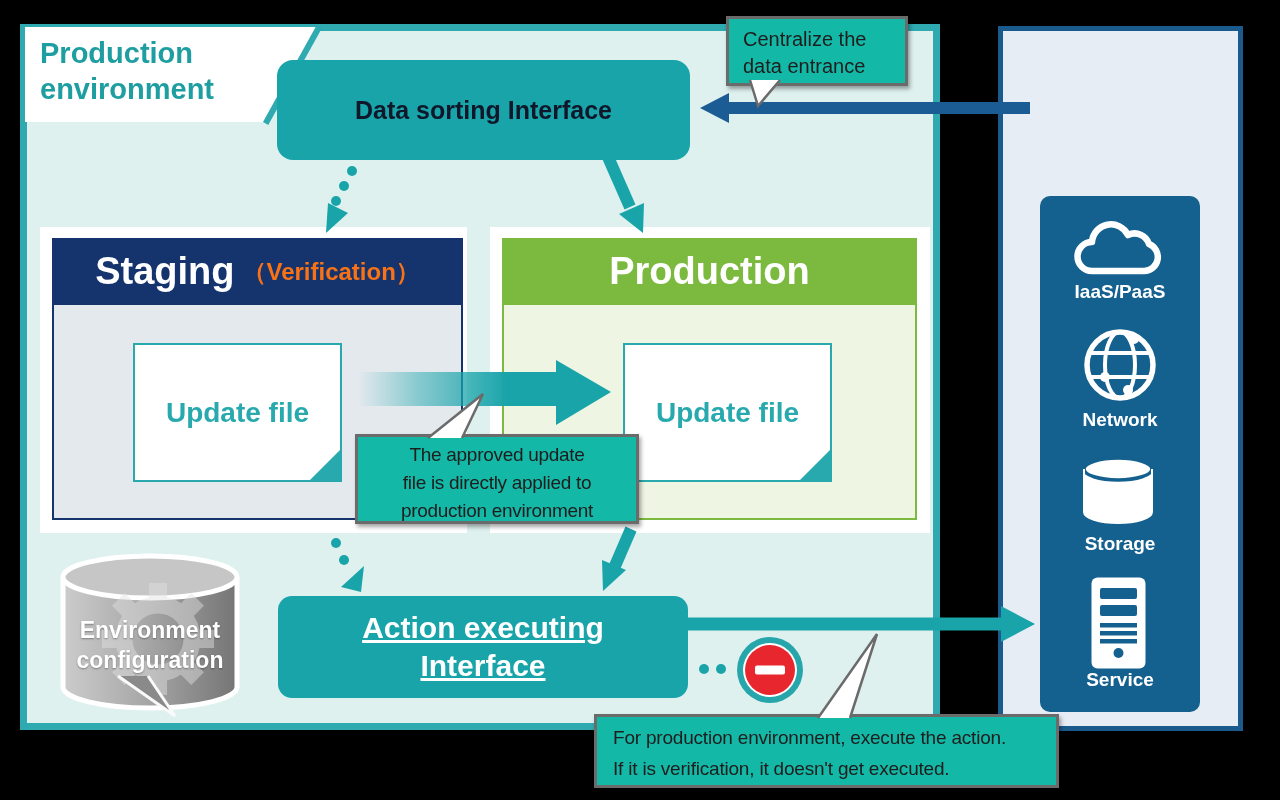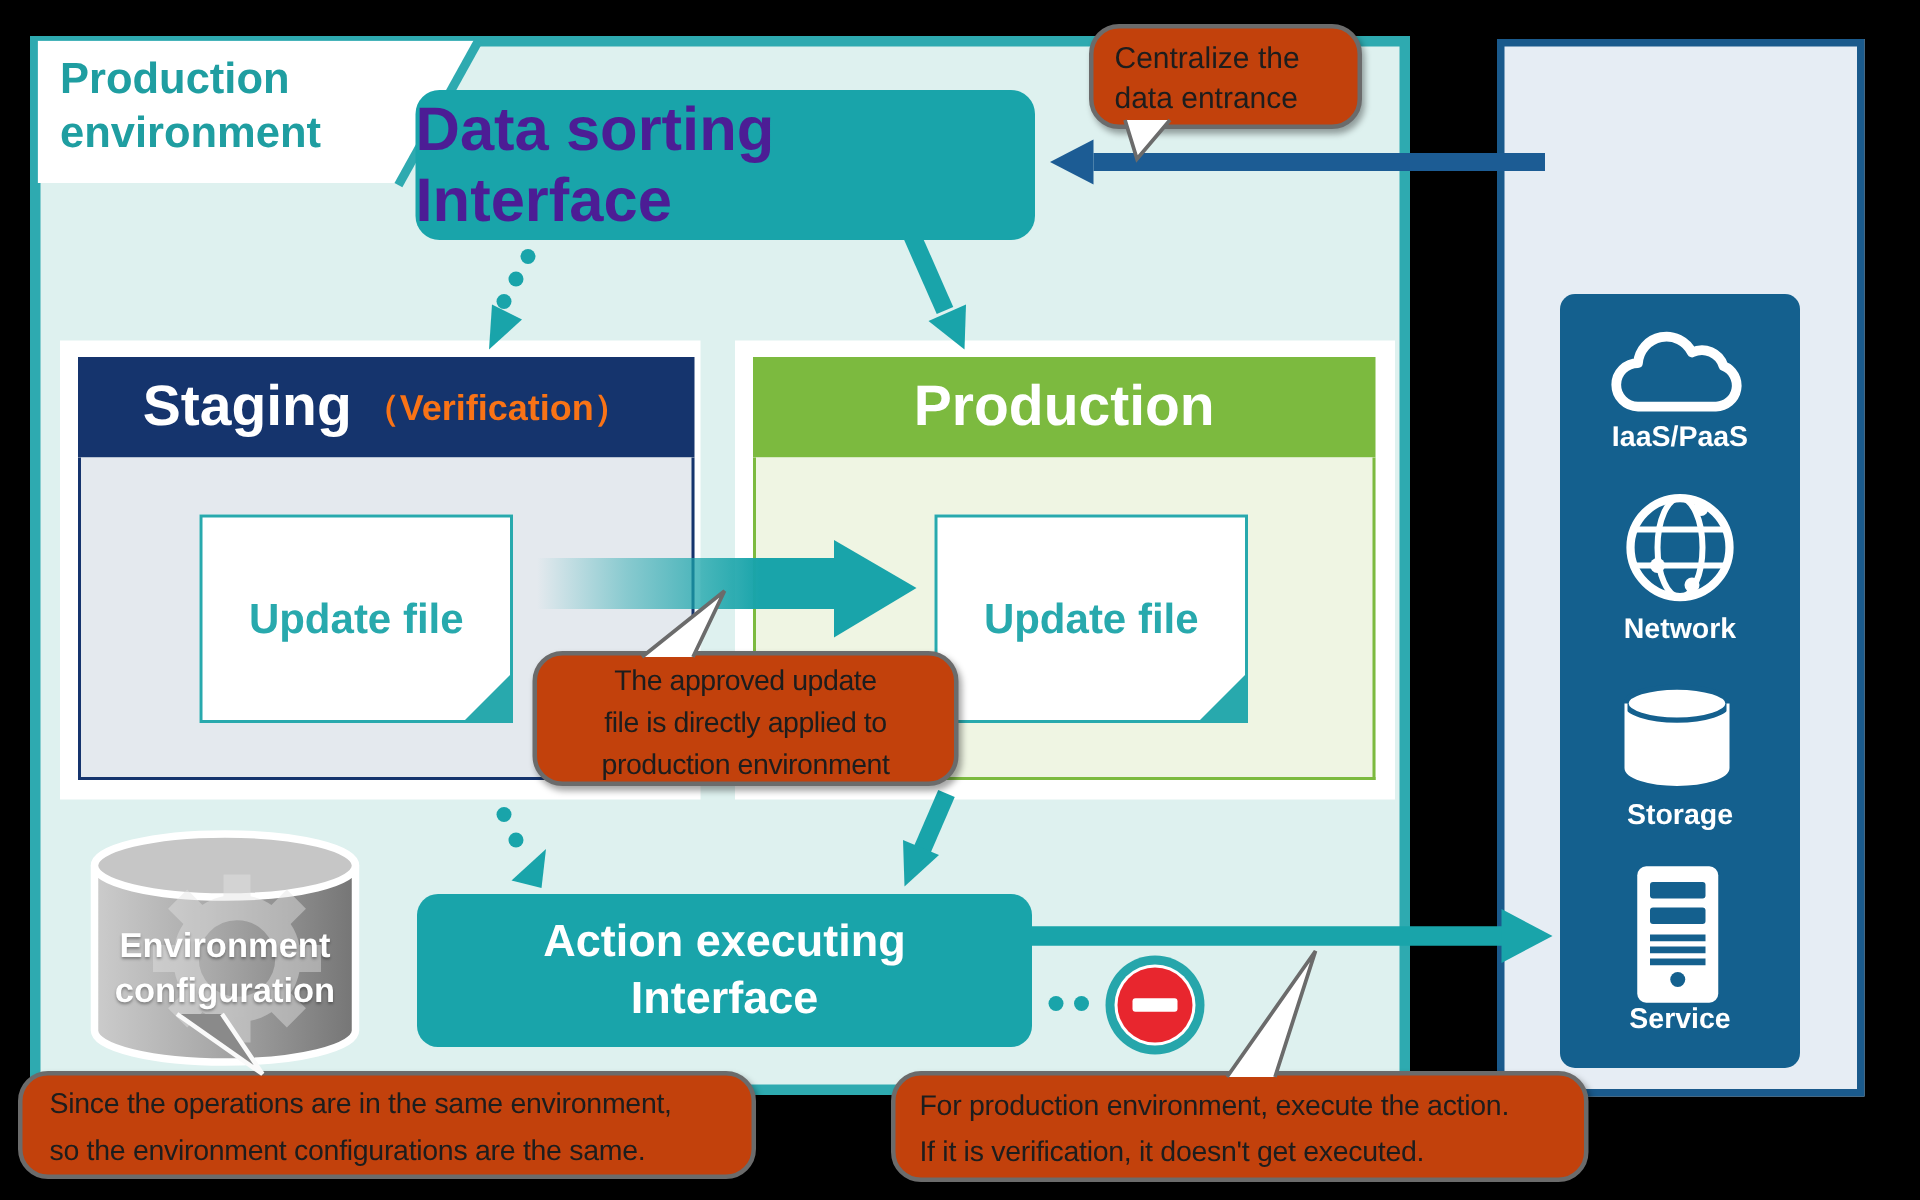--- a/index.html
+++ b/index.html
@@ -4,21 +4,21 @@
 <style>
   html,body{margin:0;padding:0;background:#000;}
   #stage{position:relative;width:1280px;height:800px;background:#000;overflow:hidden;
          font-family:"Liberation Sans","DejaVu Sans",sans-serif;}
   .abs{position:absolute;}
   .pre{white-space:pre-line;}
   .bold{font-weight:bold;}
   svg{display:block;}
   .panel-label{position:absolute;left:1040px;width:160px;text-align:center;color:#fff;
                font-weight:bold;font-size:19px;}
-  .callout{position:absolute;background:#c2410c;border:3px solid #6b6b6b;border-radius:20px;
+  .callout{position:absolute;background:#14b8a6;border:3px solid #6b6b6b;border-radius:0;
            color:#1d1d1d;box-shadow:2px 3px 4px rgba(0,0,0,.35);}
 </style>
 </head>
 <body>
 
 <div id="stage">
 
   <div class="abs" style="left:20px;top:24px;width:920px;height:706px;box-sizing:border-box;
               border:7px solid #2eaab0;background:#def1ef;"></div>
 
@@ -187,41 +187,38 @@
     <g>
       <circle cx="770" cy="670" r="33" fill="#26a6ab"></circle>
       <circle cx="770" cy="670" r="27" fill="#fff"></circle>
       <circle cx="770" cy="670" r="25" fill="#e8262e"></circle>
       <rect x="755" y="665.5" width="30" height="9" rx="2" fill="#fff"></rect>
     </g>
   </svg>
 
   <div class="abs" style="left:277px;top:60px;width:413px;height:100px;background:#19a4aa;border-radius:16px;
               display:flex;align-items:center;justify-content:center;">
-    <span class="bold" style="color:#4c1d95;font-size:41px;">Data sorting Interface</span>
+    <span class="bold" style="color:#0f172a;font-size:25px;">Data sorting Interface</span>
   </div>
 
   <div class="abs" style="left:278px;top:596px;width:410px;height:102px;background:#19a4aa;border-radius:14px;
               display:flex;align-items:center;justify-content:center;">
-    <span class="bold pre" style="color:#fff;font-size:30px;line-height:38px;text-align:center;">Action executing
+    <span class="bold pre" style="color:#fff;font-size:30px;line-height:38px;text-align:center;text-decoration:underline;">Action executing
 Interface</span>
   </div>
 
   <div class="callout pre" style="left:726px;top:16px;width:182px;height:70px;box-sizing:border-box;
               padding:7px 0 0 14px;font-size:20px;line-height:27px;">Centralize the
 data entrance</div>
 
   <div class="callout pre" style="left:355px;top:434px;width:284px;height:90px;box-sizing:border-box;
               padding-top:4px;font-size:19px;line-height:28px;text-align:center;letter-spacing:-0.3px;">The approved update
 file is directly applied to
 production environment</div>
 
-  <div class="callout pre" style="left:12px;top:714px;width:492px;height:72px;box-sizing:border-box;
-              padding:4px 0 0 18px;font-size:19px;line-height:31px;letter-spacing:-0.2px;">Since the operations are in the same environment,
-so the environment configurations are the same.</div>
 
   <div class="callout pre" style="left:594px;top:714px;width:465px;height:74px;box-sizing:border-box;
               padding:5px 0 4px 16px;font-size:19px;line-height:31px;letter-spacing:-0.2px;">For production environment, execute the action.
 If it is verification, it doesn't get executed.</div>
 
   <svg class="abs" style="left:0;top:0;pointer-events:none;" width="1280" height="800" viewBox="0 0 1280 800">
     <path d="M750 80 L758 106 L780 80" fill="#fff" stroke="#6b6b6b" stroke-width="2.5"></path>
     <path d="M428 438 L483 394 L462 438" fill="#fff" stroke="#6b6b6b" stroke-width="2.5"></path>
     <path d="M118 676 L175 716 L148 676" fill="#8a8a8a" stroke="#fafafa" stroke-width="3"></path>
     <path d="M818 718 L877 634 L850 718" fill="#fff" stroke="#6b6b6b" stroke-width="2.5"></path>

